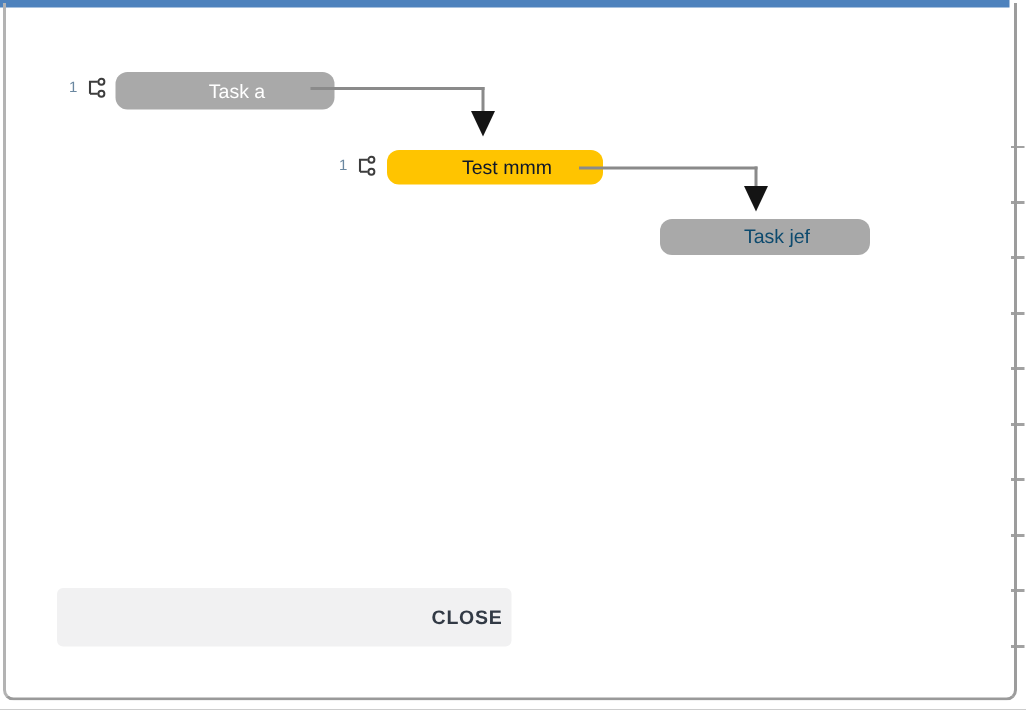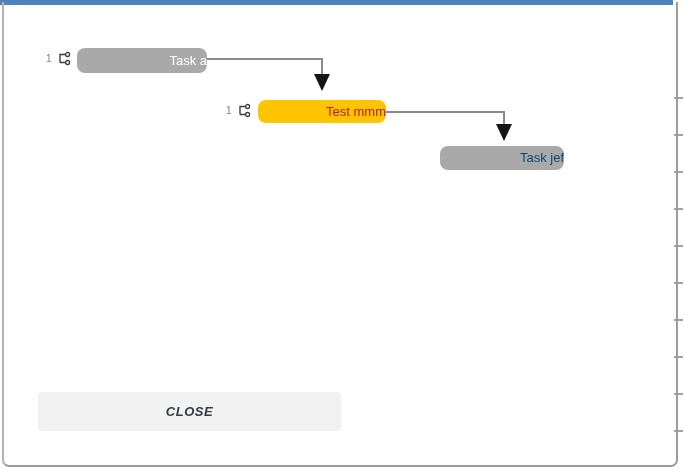--- a/index.html
+++ b/index.html
@@ -18,25 +18,25 @@
   }
   .right-ticks {
     position:absolute; left:674px; top:62px; width:9px; height:396px;
     background:repeating-linear-gradient(to bottom,
       transparent 0, transparent 35px,
       rgba(85,85,85,0.55) 35px, rgba(85,85,85,0.55) 37px);
   }
 
   
   .task-box {
-    position:absolute; border-radius:8px; font-size:13px; text-align:right;
-    white-space:nowrap; overflow:hidden; cursor:pointer;
+    position:absolute; border-radius:8px; font-size:13px; text-align:center;
+    white-space:nowrap; overflow:hidden; cursor:pointer;padding-left:16px;
   }
   .node-a   { left:77px;  top:48px;  width:130px; height:25px; line-height:25px; background:#a9a9a9; color:#ffffff; }
-  .node-mmm { left:258px; top:100px; width:128px; height:23px; line-height:23px; background:#ffc400; color:#b91c1c; }
+  .node-mmm { left:258px; top:100px; width:128px; height:23px; line-height:23px; background:#ffc400; color:#0f172a; }
   .node-jef { left:440px; top:146px; width:124px; height:24px; line-height:24px; background:#a9a9a9; color:#0c4a6e; }
 
   .count { position:absolute; font-size:10px; color:#6a87a0; line-height:12px; }
   .count-a   { left:46px;  top:53px; }
   .count-mmm { left:226px; top:105px; }
 
   .tree-icon { position:absolute; width:15px; height:15px; }
   .icon-a   { left:57px;  top:51px; }
   .icon-mmm { left:237px; top:103px; }
   .tree-icon svg { display:block; width:15px; height:15px; }
@@ -54,21 +54,21 @@
   }
   .edge1-arrow { left:314px; top:74px; }
   .edge2-arrow { left:496px; top:124px; }
 
   
   .close-btn {
     position:absolute; left:38px; top:392px; width:303px; height:39px;
     background:#f1f1f2; border:none; border-radius:4px;
     font-family:"Liberation Sans", sans-serif;
     font-size:13px; font-weight:bold; letter-spacing:0.5px; color:#323a45;
-    text-align:center; cursor:pointer;font-style:italic;
+    text-align:right; cursor:pointer;
   }
 </style>
 </head>
 <body>
 
 <div class="accent-bar"></div>
 
 <span class="count count-a">1</span>
 <span class="tree-icon icon-a">
   <svg viewBox="0 0 15 15">

